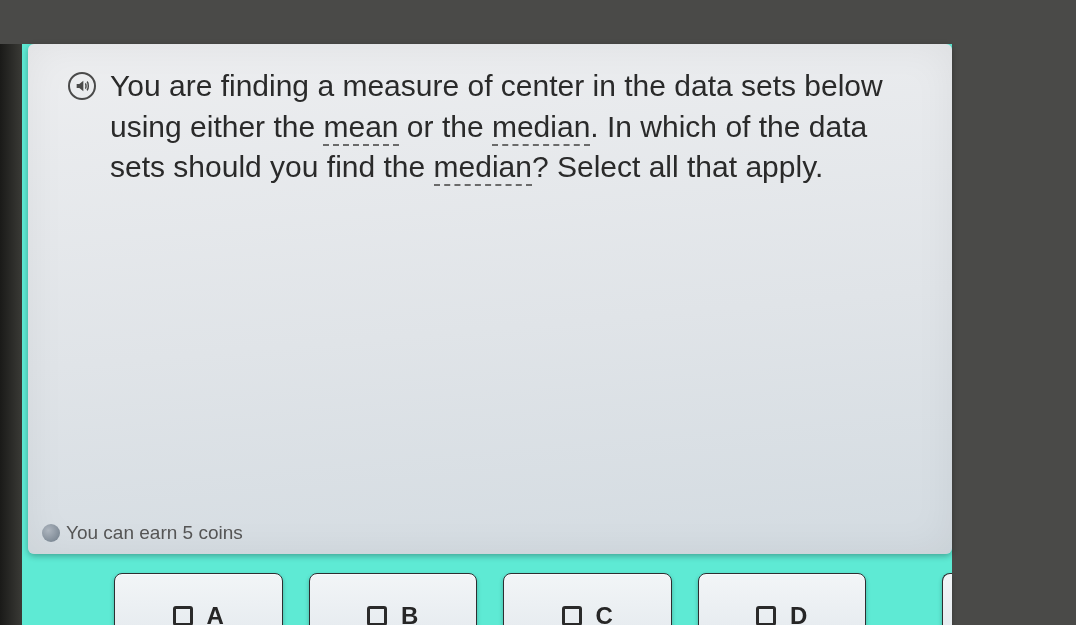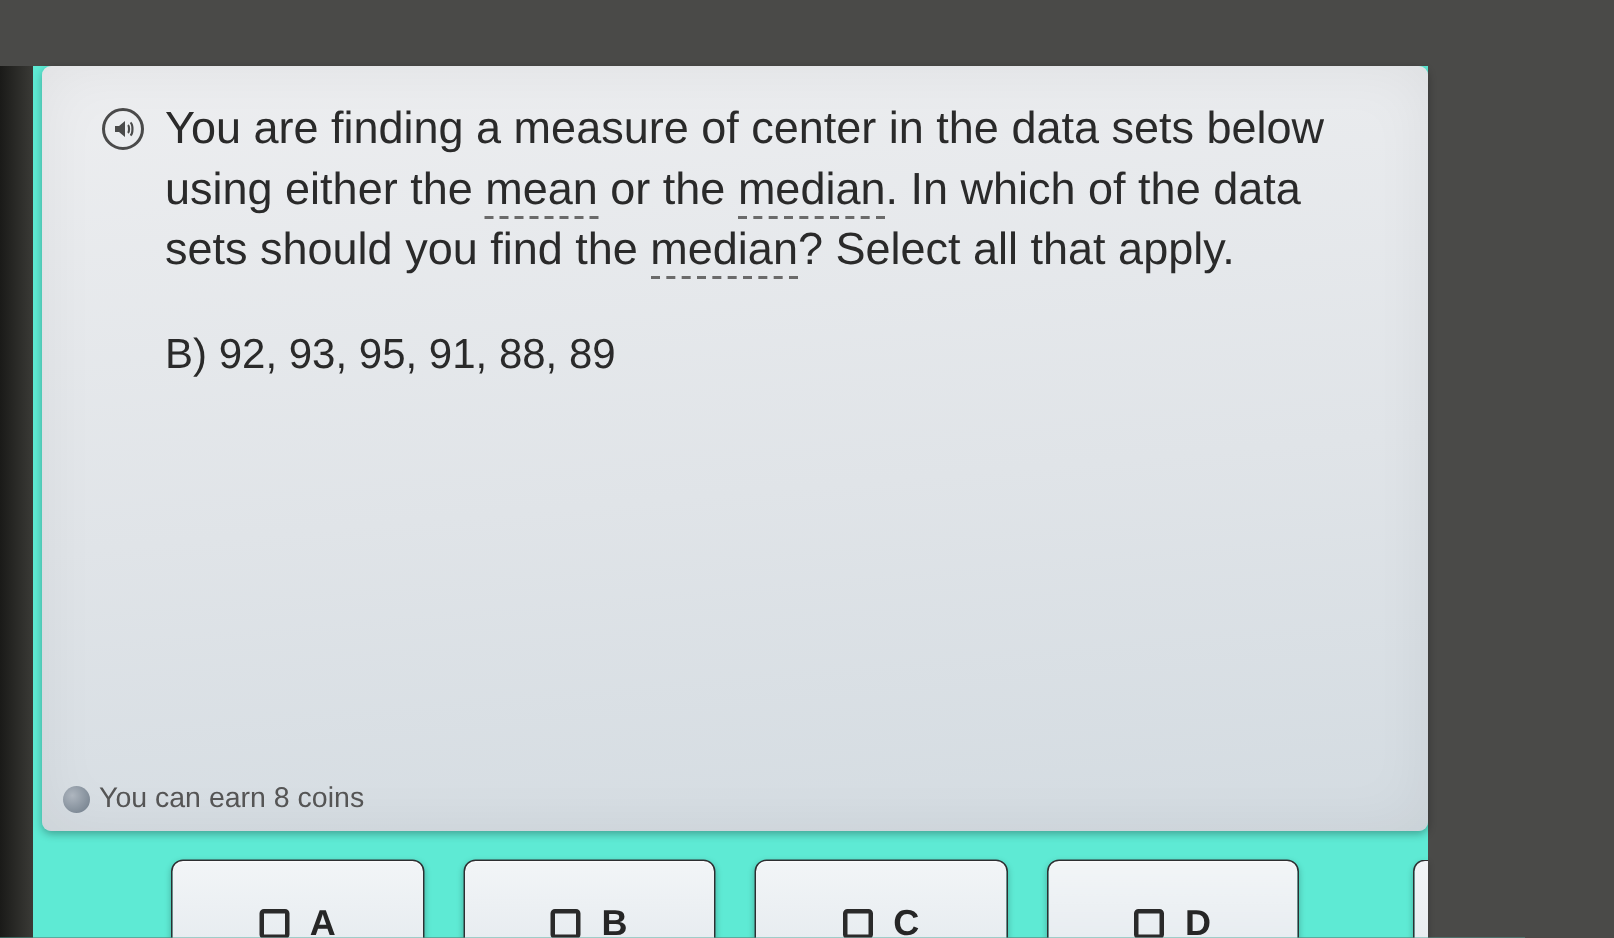--- a/index.html
+++ b/index.html
@@ -121,29 +121,25 @@
           <path d="M17 8c1.4 1.1 1.4 6.9 0 8"></path>
           <path d="M19.5 5.5c2.6 2 2.6 11 0 13"></path>
         </svg>
       </div>
       <div class="qtext">
         <span>You are finding a measure of center in the data sets below using either the </span><span class="dashed">mean</span><span> or the </span><span class="dashed">median</span><span>. In which of the data sets should you find the </span><span class="dashed">median</span><span>? Select all that apply.</span>
       </div>
     </div>
 
     <div class="options">
-      <div class="opt">
-        <span>B)</span>
-        <span>92, 93, 95, 91, 88, 89</span>
-      </div>
     </div>
 
     <div class="coins-row">
       <div class="coin-dot"></div>
-      <span>You can earn 8 coins</span>
+      <span>You can earn 5 coins</span>
     </div>
   </div>
 
   <div class="answers">
     <div class="answer-btn">
       <span class="checkbox"></span>
       <span>A</span>
     </div>
     <div class="answer-btn">
       <span class="checkbox"></span>

